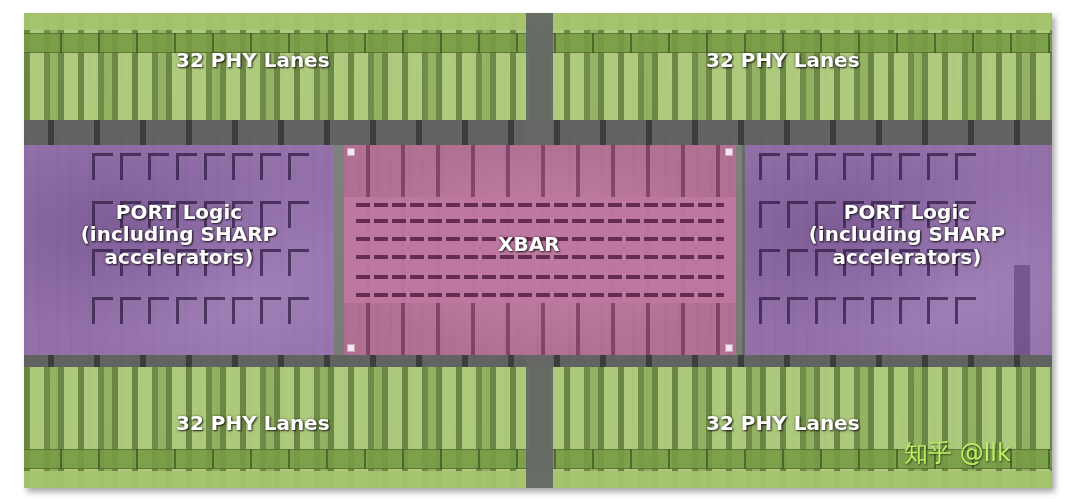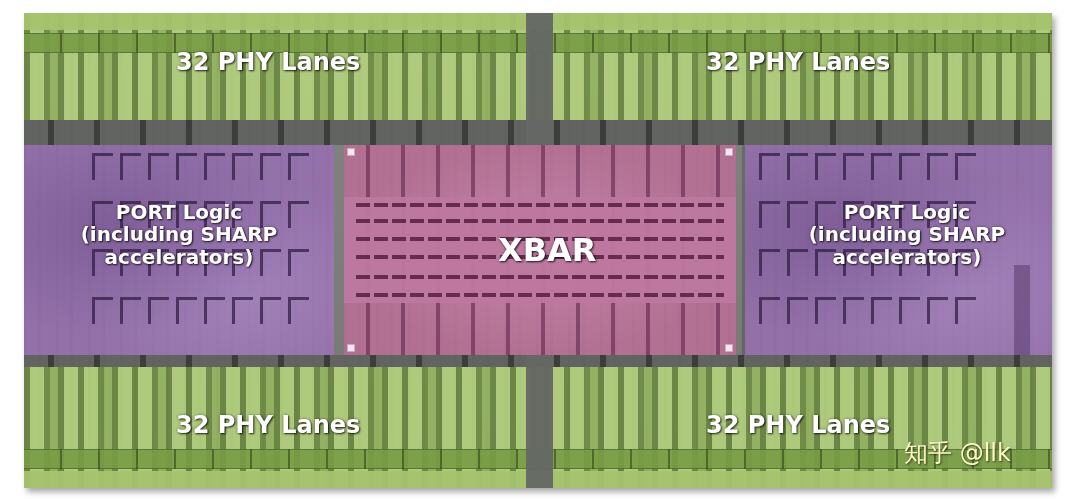--- a/index.html
+++ b/index.html
@@ -73,25 +73,25 @@
   }
   .vdivider {
     position: absolute; background: rgba(100,103,100,0.95);
   }
   .label {
     position: absolute; color: #ffffff; font-weight: bold;
     font-family: "DejaVu Sans", sans-serif;
     text-shadow: 1px 1px 2px rgba(0,0,0,0.75), 0 0 3px rgba(0,0,0,0.4);
     text-align: center; white-space: nowrap; line-height: 1.12;
   }
-  .phy { font-size: 24px; }
+  .phy { font-size: 20px; }
   .port { font-size: 20px; }
-  .xbar { font-size: 32px; }
+  .xbar { font-size: 20px; }
   .watermark {
-    position: absolute; color: #fef9c3; font-size: 24px;
+    position: absolute; color: #bef264; font-size: 24px;
     font-family: "DejaVu Sans", sans-serif;
     text-shadow: 1px 1px 2px rgba(0,0,0,0.6);
     white-space: nowrap;
   }
   .corner-mark { position: absolute; width: 6px; height: 6px; background: #f3e6ee; border: 1px solid #c9a9bb; }
 </style>
 </head>
 <body>
 
 <div class="die">

